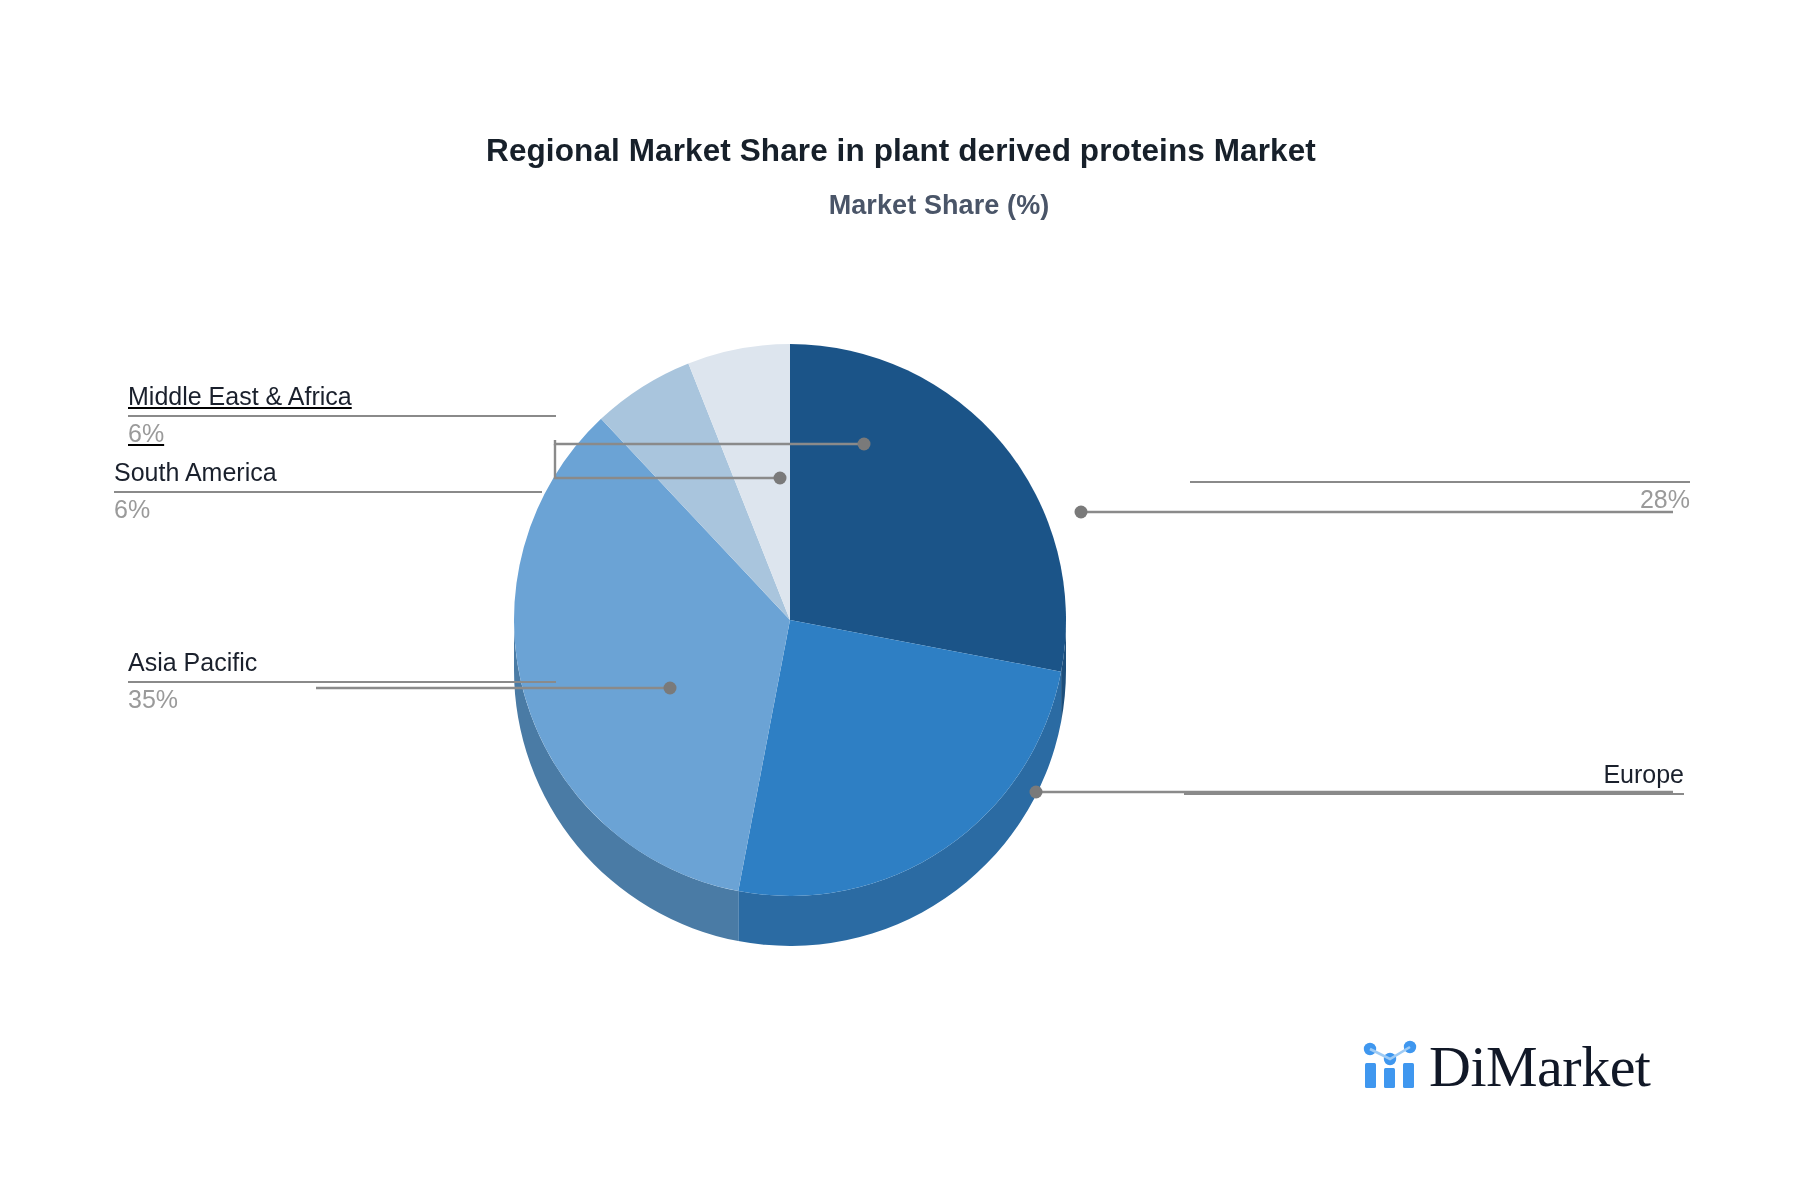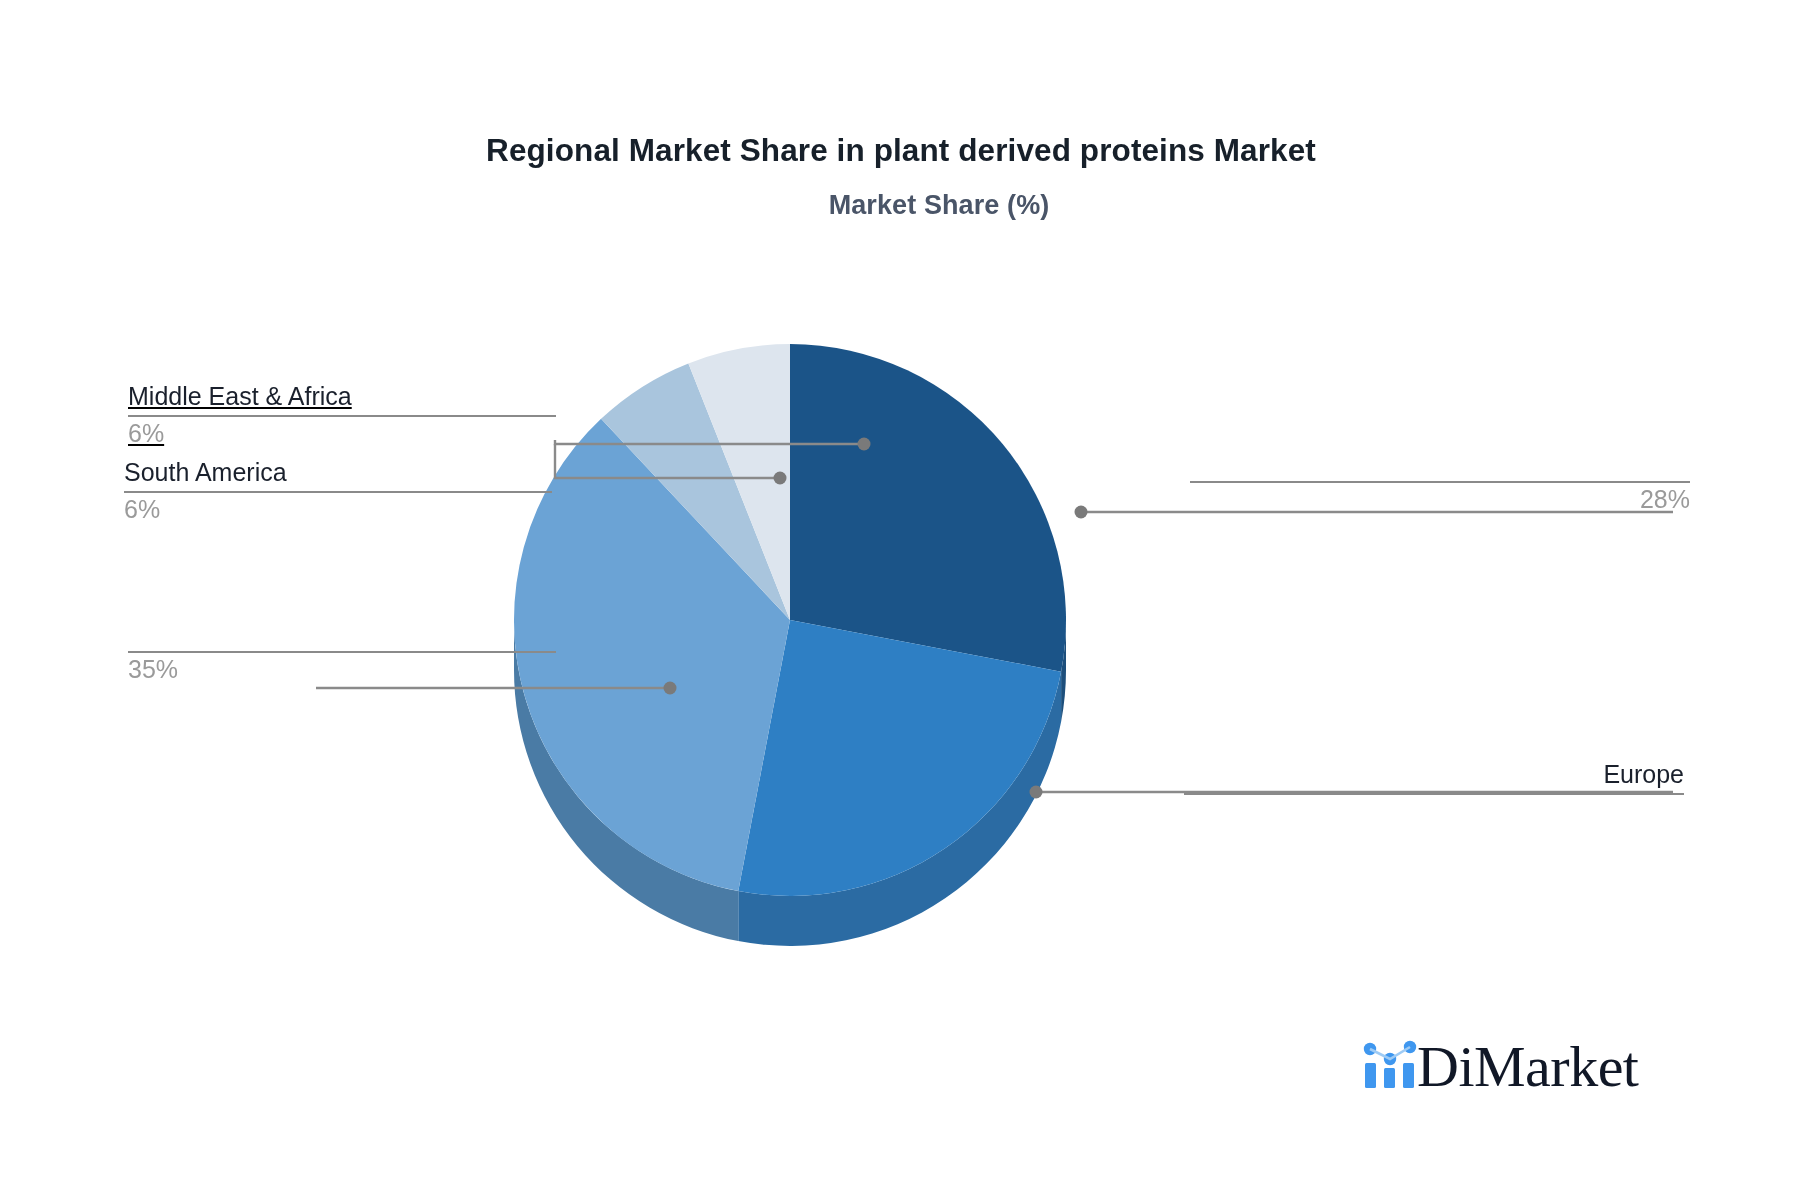--- a/index.html
+++ b/index.html
@@ -78,32 +78,33 @@
     white-space: nowrap;
     line-height: 1.18;
   }
   .callout.left .lbl,
   .callout.left .val { text-align: left; }
   .callout.right .lbl,
   .callout.right .val { text-align: right; }
 
   
   #callout-mea        { left: 128px; top: 382px;  width: 428px; text-decoration: underline; }
-  #callout-sa         { left: 124px; top: 458px;  width: 428px; }
+  #callout-sa         { left: 114px; top: 458px;  width: 428px; }
   #callout-ap         { left: 128px; top: 648px;  width: 428px; }
   #callout-na         { right: 110px; top: 478px; width: 500px; }
   #callout-eu         { right: 116px; top: 760px; width: 500px; }
 
   
   .logo {
     position: absolute;
     left: 1363px;
     top: 1038px;
     display: flex;
     align-items: center;
+    gap: 12px;
   }
   .logo-text {
     font-family: "Liberation Serif", "DejaVu Serif", serif;
     font-size: 58px;
     color: #111827;
     line-height: 1;
     letter-spacing: -0.5px;
   }
 </style>
 </head>
@@ -161,20 +162,21 @@
     <div class="val">6%</div>
   </div>
 
   <div class="callout left" id="callout-sa">
     <div class="lbl">South America</div>
     <div class="rule"></div>
     <div class="val">6%</div>
   </div>
 
   <div class="callout left" id="callout-ap">
+    <div class="lbl">Asia Pacific</div>
     <div class="rule"></div>
     <div class="val">35%</div>
   </div>
 
   <div class="callout right" id="callout-na">
     <div class="rule"></div>
     <div class="val">28%</div>
   </div>
 
   <div class="callout right" id="callout-eu">

